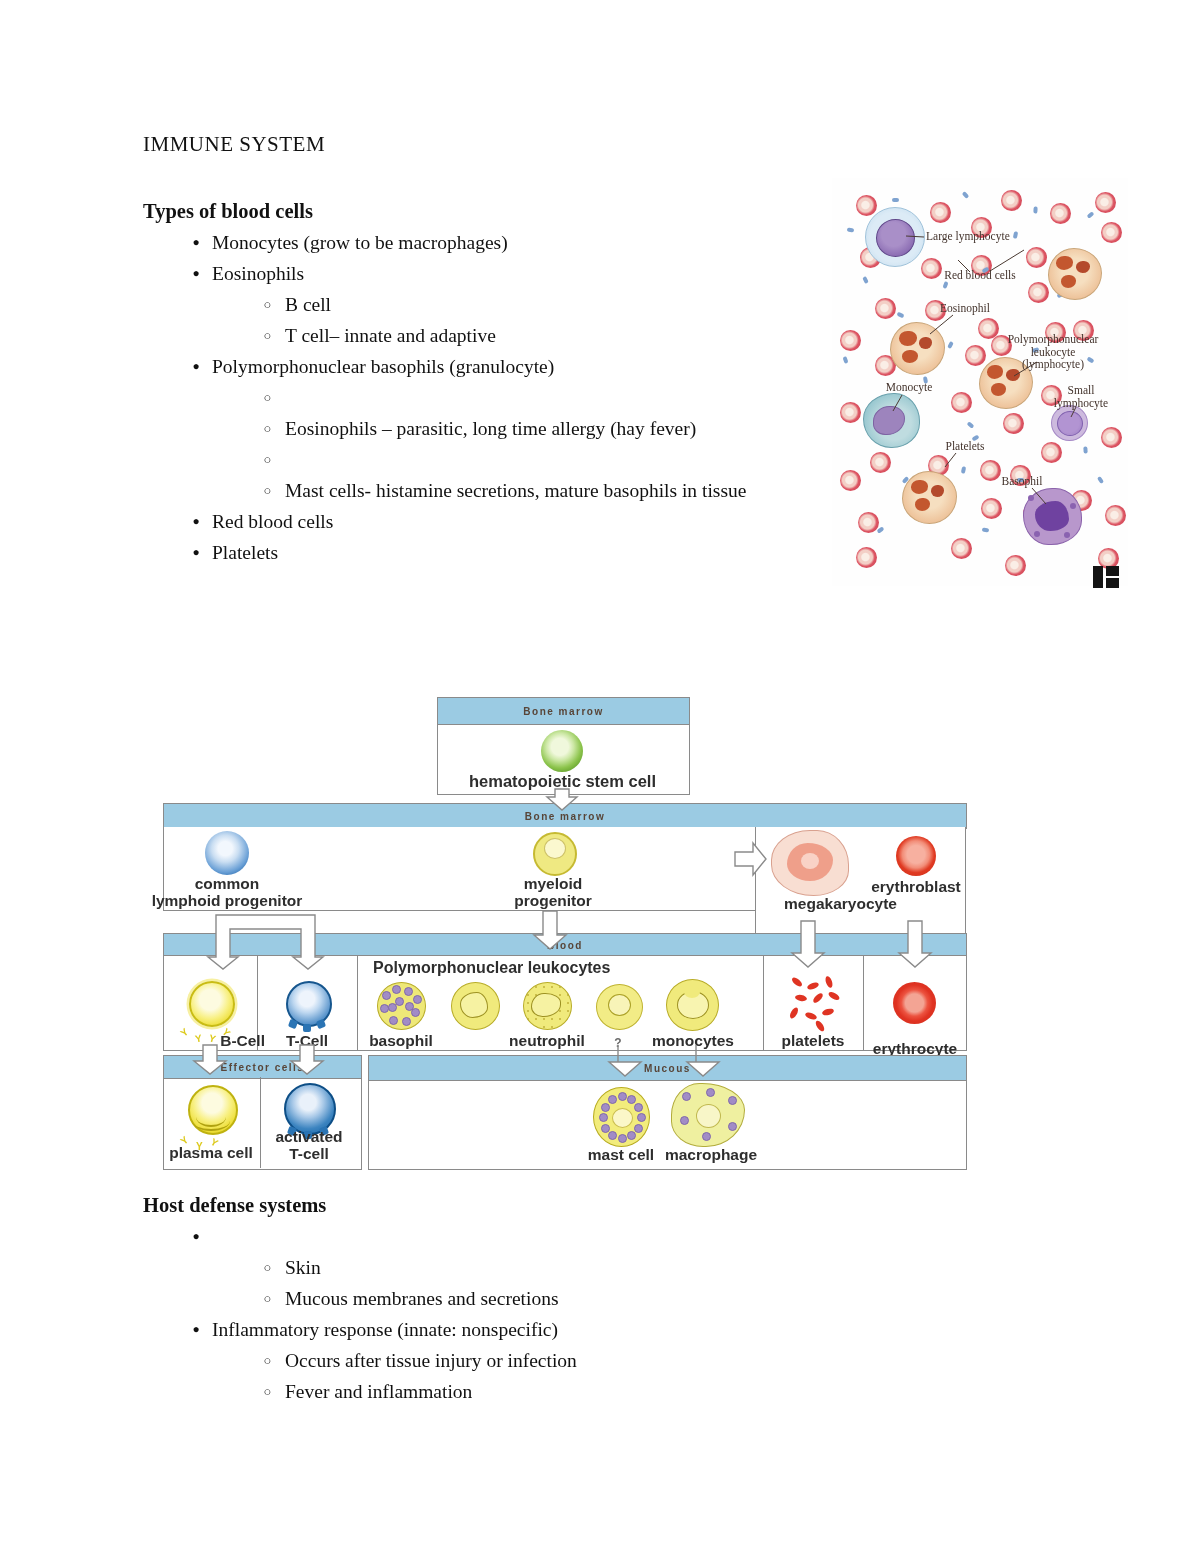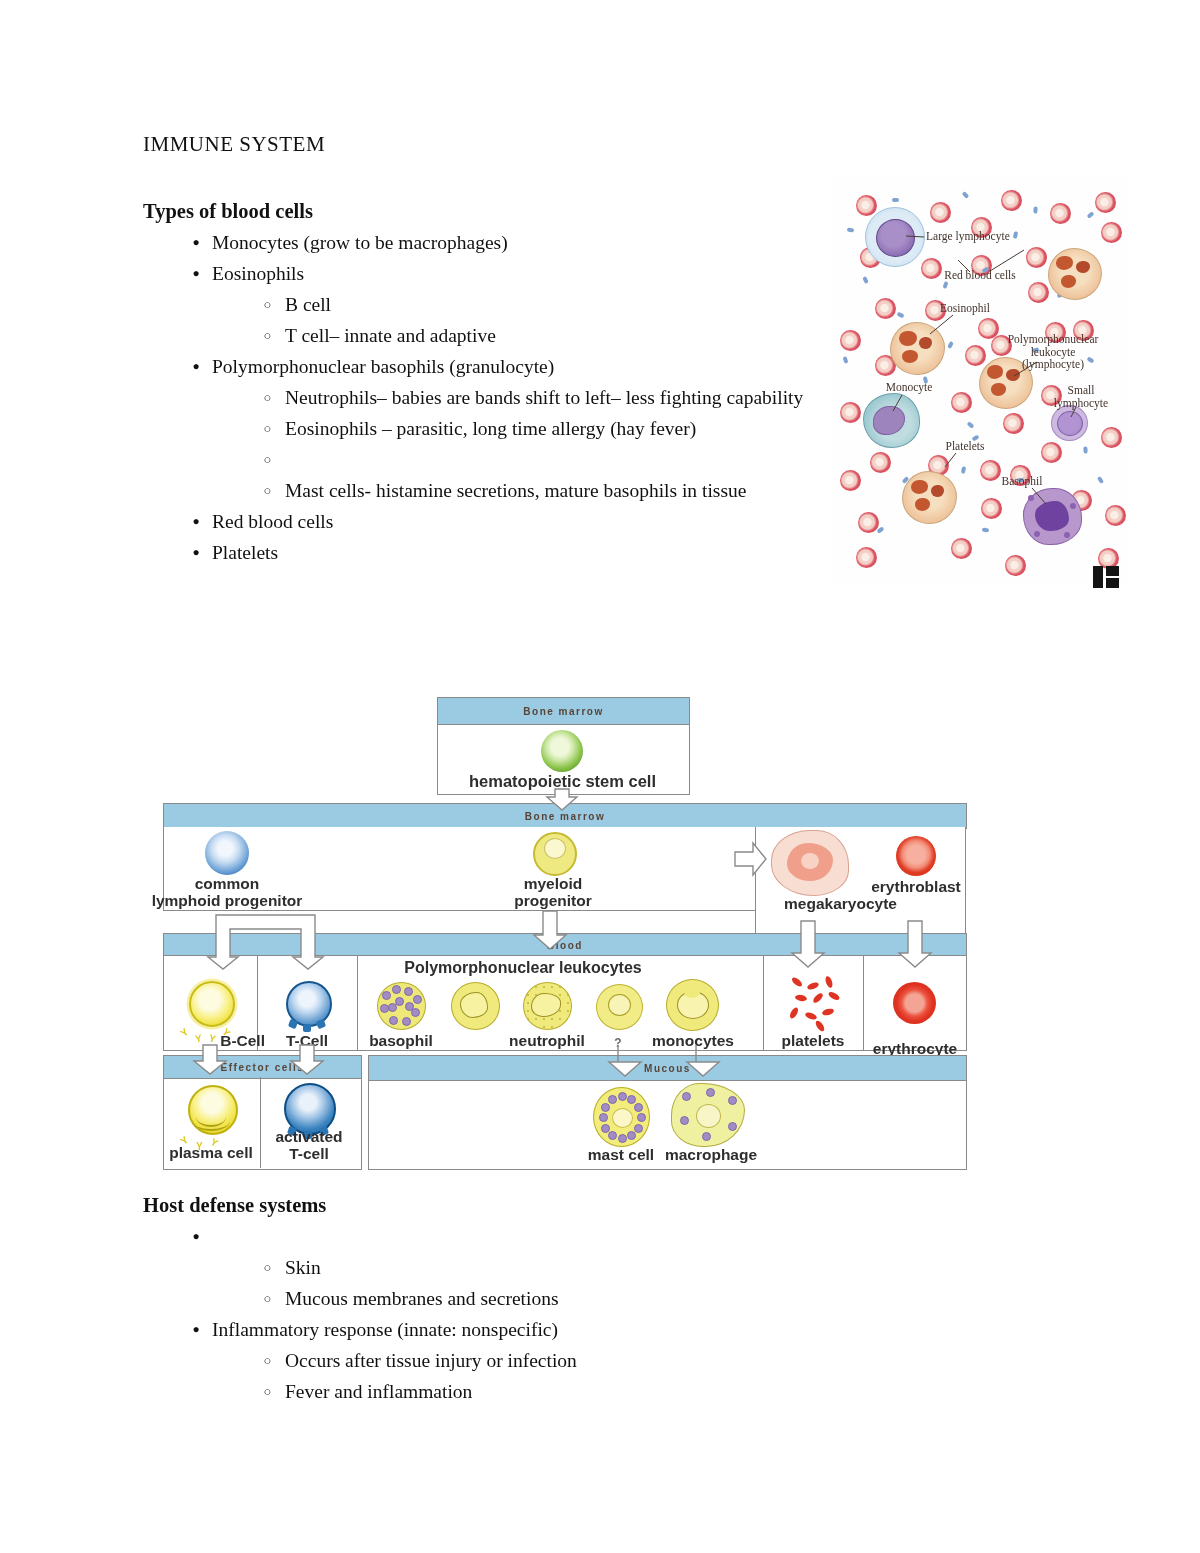--- a/index.html
+++ b/index.html
@@ -89,21 +89,20 @@
       <div class="li l2">
           <span class="blt">○</span>
           <span class="txt">T cell– innate and adaptive</span>
         </div>
       <div class="li l1">
           <span class="blt">●</span>
           <span class="txt">Polymorphonuclear basophils (granulocyte)</span>
         </div>
       <div class="li l2">
           <span class="blt">○</span>
-          <span class="txt">Neutrophils– babies are bands shift to left– less fighting capability</span>
         </div>
       <div class="li l2">
           <span class="blt">○</span>
           <span class="txt">Eosinophils – parasitic, long time allergy (hay fever)</span>
         </div>
       <div class="li l2">
           <span class="blt">○</span>
         </div>
       <div class="li l2">
           <span class="blt">○</span>
@@ -336,21 +335,21 @@
     <div class="cellc" style="left:733px;top:139px;width:40px;height:40px;background:radial-gradient(circle at 50% 46%, #f7b0a0 0 30%, #f28d78 46%, #e03a22 62%, #c92e18 100%);"></div>
     <div class="dlabel" style="left:693px;top:182px;width:120px;">erythroblast</div>
 
     <div class="hdrbar" style="left:0;top:236px;width:802px;height:22px;">Blood</div>
     <div class="wbox" style="left:0;top:258px;width:94px;height:94px;"></div>
     <div class="wbox" style="left:94px;top:258px;width:100px;height:94px;"></div>
     <div class="wbox" style="left:194px;top:258px;width:406px;height:94px;"></div>
     <div class="wbox" style="left:600px;top:258px;width:100px;height:94px;"></div>
     <div class="wbox" style="left:700px;top:258px;width:102px;height:94px;"></div>
 
-    <div class="dlabel" style="left:210px;top:263px;width:300px;text-align:center;font-size:16px;">Polymorphonuclear leukocytes</div>
+    <div class="dlabel" style="left:210px;top:263px;width:300px;text-align:left;font-size:16px;">Polymorphonuclear leukocytes</div>
 
     <div class="cellc" style="left:26px;top:284px;width:42px;height:42px;background:radial-gradient(circle at 45% 40%, #fdfbe0 0 30%, #f8f083 55%, #eedf3a 78%, #d8c818 100%);border:2px solid #c9bc14;box-shadow:0 0 0 2.5px #f7f0a2;"></div>
     <span class="yant" style="left:18px;top:330px;transform:rotate(-40deg);">Y</span>
     <span class="yant" style="left:32px;top:336px;transform:rotate(-10deg);">Y</span>
     <span class="yant" style="left:46px;top:336px;transform:rotate(15deg);">Y</span>
     <span class="yant" style="left:60px;top:330px;transform:rotate(45deg);">Y</span>
     <div class="dlabel" style="left:22px;top:336px;width:80px;text-align:right;">B-Cell</div>
 
     <div class="cellc" style="left:123px;top:284px;width:42px;height:42px;background:radial-gradient(circle at 45% 38%, #eef4fc 0 22%, #bdd7f0 40%, #5c96cc 70%, #1e68ac 100%);border:2px solid #16568e;"></div>
     <div class="tnotch" style="left:126px;top:323px;transform:rotate(20deg);"></div>

